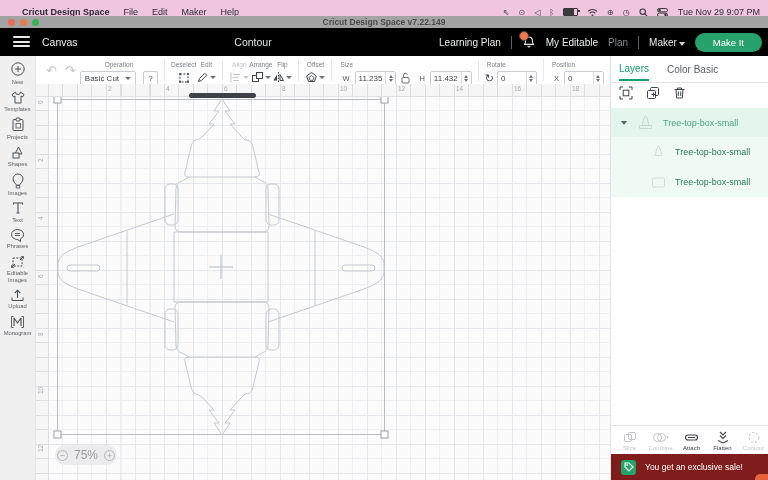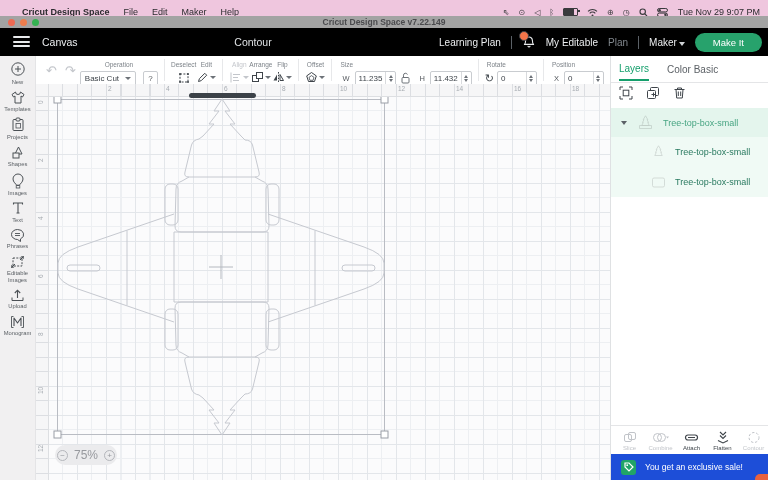--- a/index.html
+++ b/index.html
@@ -96,21 +96,21 @@
   .lyr-group .lbl{font-size:9px;color:#48a583;margin-left:10px;}
   .lyr-child .lbl{font-size:9px;color:#2a7a60;margin-left:9px;}
   .blankrow{position:absolute;left:6px;top:342px;display:flex;align-items:center;gap:14px;}
   .swatch{width:27px;height:20px;background:#fff;border:1px solid #c8cbcf;cursor:pointer;}
   .blanklbl{font-size:7.5px;color:#3e444a;}
   .ractions{position:absolute;left:0;top:369px;right:0;height:29px;border-top:1px solid #e4e5e7;display:flex;align-items:center;padding-left:6px;gap:6px;}
   .ract{display:flex;flex-direction:column;align-items:center;width:25px;cursor:pointer;}
   .ract .alabel{font-size:6px;margin-top:1px;}
   .ract.on{color:#3e444a;}
   .ract.off{color:#c1c4c9;}
-  .banner{position:absolute;left:0;top:398px;right:0;height:26px;background:#1d4ed8;display:flex;align-items:center;}
+  .banner{position:absolute;left:0;top:398px;right:0;height:26px;background:#7f1d1d;display:flex;align-items:center;}
   .bannericon{width:15px;height:15px;background:#21a467;border-radius:3px;margin-left:10px;display:flex;align-items:center;justify-content:center;}
   .bannertext{color:#fff;font-size:8.5px;margin-left:9px;}
   .cornerwedge{position:absolute;right:0;bottom:0;width:13px;height:6px;background:#e8613d;border-top-left-radius:5px;}
 </style>
 </head>
 <body>
 
 <div class="root">
 
   <div class="abs menubar">

